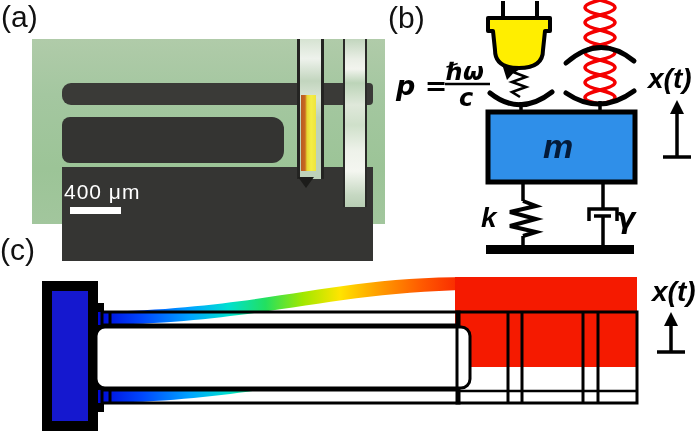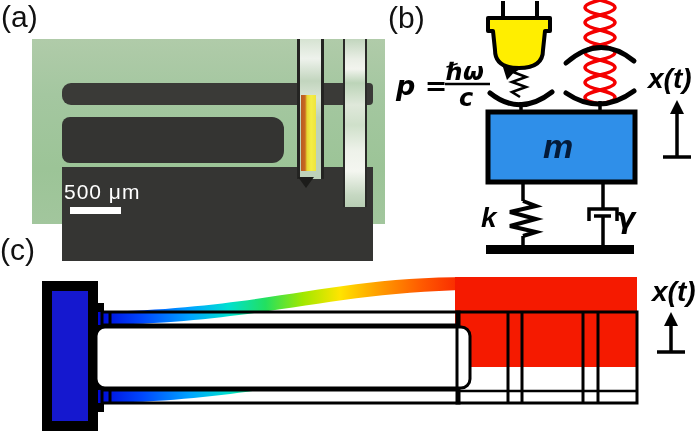--- a/index.html
+++ b/index.html
@@ -39,21 +39,21 @@
 
   <div id="photo">
     <div id="bar1" class="darkbar"></div>
     <div id="bar2" class="darkbar"></div>
     <div id="slab" class="darkbar"></div>
     <div id="fiber">
       <div id="fiber-yellow"></div>
     </div>
     <div id="fiber-tip"></div>
     <div id="strip2"></div>
-    <div id="scale-text">500 μm</div>
+    <div id="scale-text">400 μm</div>
     <div id="scale-bar"></div>
   </div>
 
   <svg id="vect" width="700" height="431" viewBox="0 0 700 431">
     <defs>
       <linearGradient id="gradT" gradientUnits="userSpaceOnUse" x1="98" y1="0" x2="470" y2="0">
         <stop offset="0" stop-color="#0008d8"></stop>
         <stop offset="0.12" stop-color="#0048ff"></stop>
         <stop offset="0.25" stop-color="#00a6ff"></stop>
         <stop offset="0.35" stop-color="#00e0d0"></stop>

